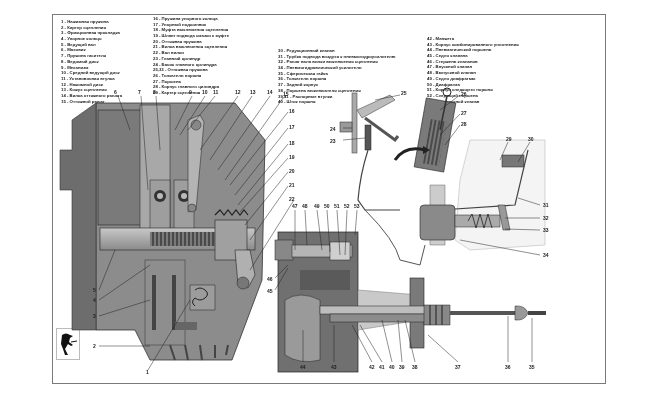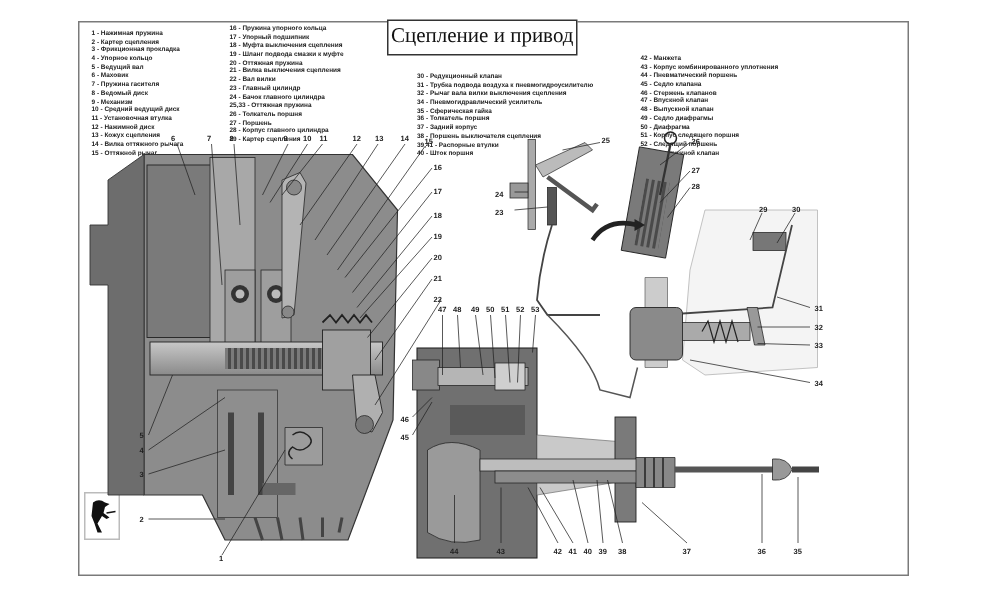--- a/index.html
+++ b/index.html
@@ -13,21 +13,20 @@
   .legend3{left:225px;top:33px;}
   .legend4{left:374px;top:21px;}
   svg.diagram{position:absolute;left:0;top:0;}
   .lbl{font-size:5px;font-weight:bold;fill:#222;font-family:"Liberation Sans",sans-serif;}
   .logo{position:absolute;left:3px;top:313px;width:22px;height:30px;border:1px solid #bbb;background:#fff;}
 </style>
 </head>
 <body>
 
 <div class="frame">
-  <div class="title-box">Сцепление и привод</div>
 
   <div class="legend legend1" id="lg1">
       <div>1 - Нажимная пружина</div>
       <div>2 - Картер сцепления</div>
       <div>3 - Фрикционная прокладка</div>
       <div>4 - Упорное кольцо</div>
       <div>5 - Ведущий вал</div>
       <div>6 - Маховик</div>
       <div>7 - Пружина гасителя</div>
       <div>8 - Ведомый диск</div>

